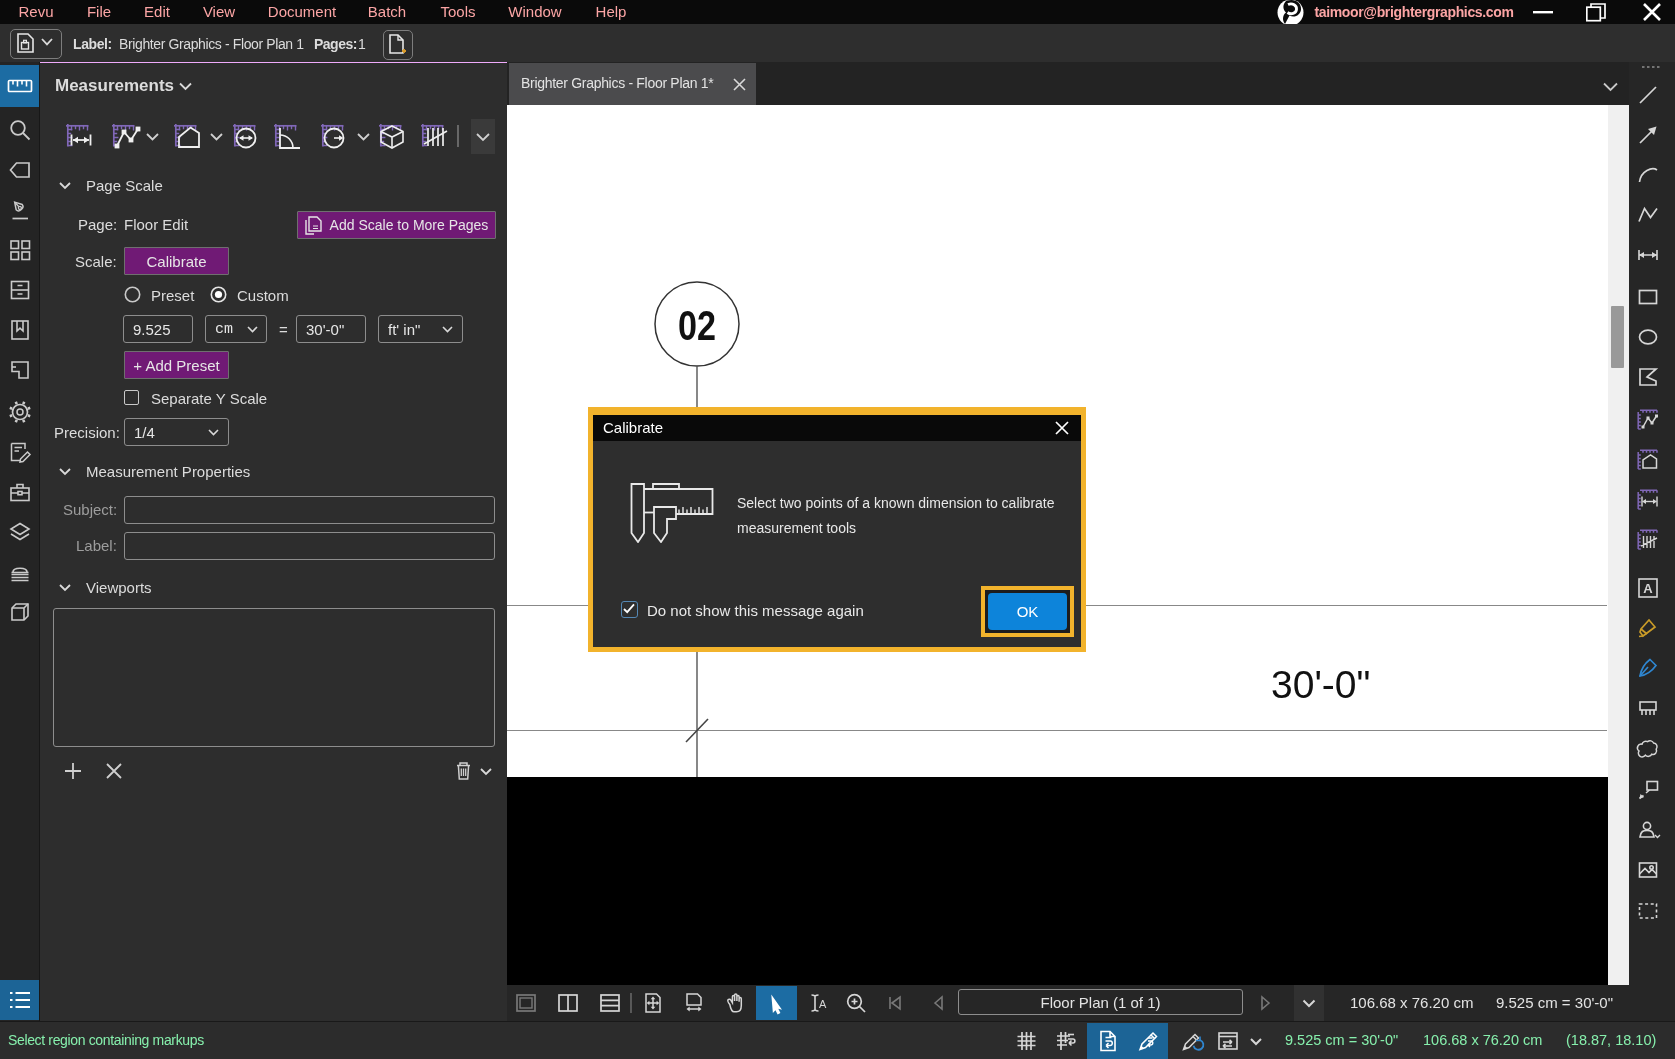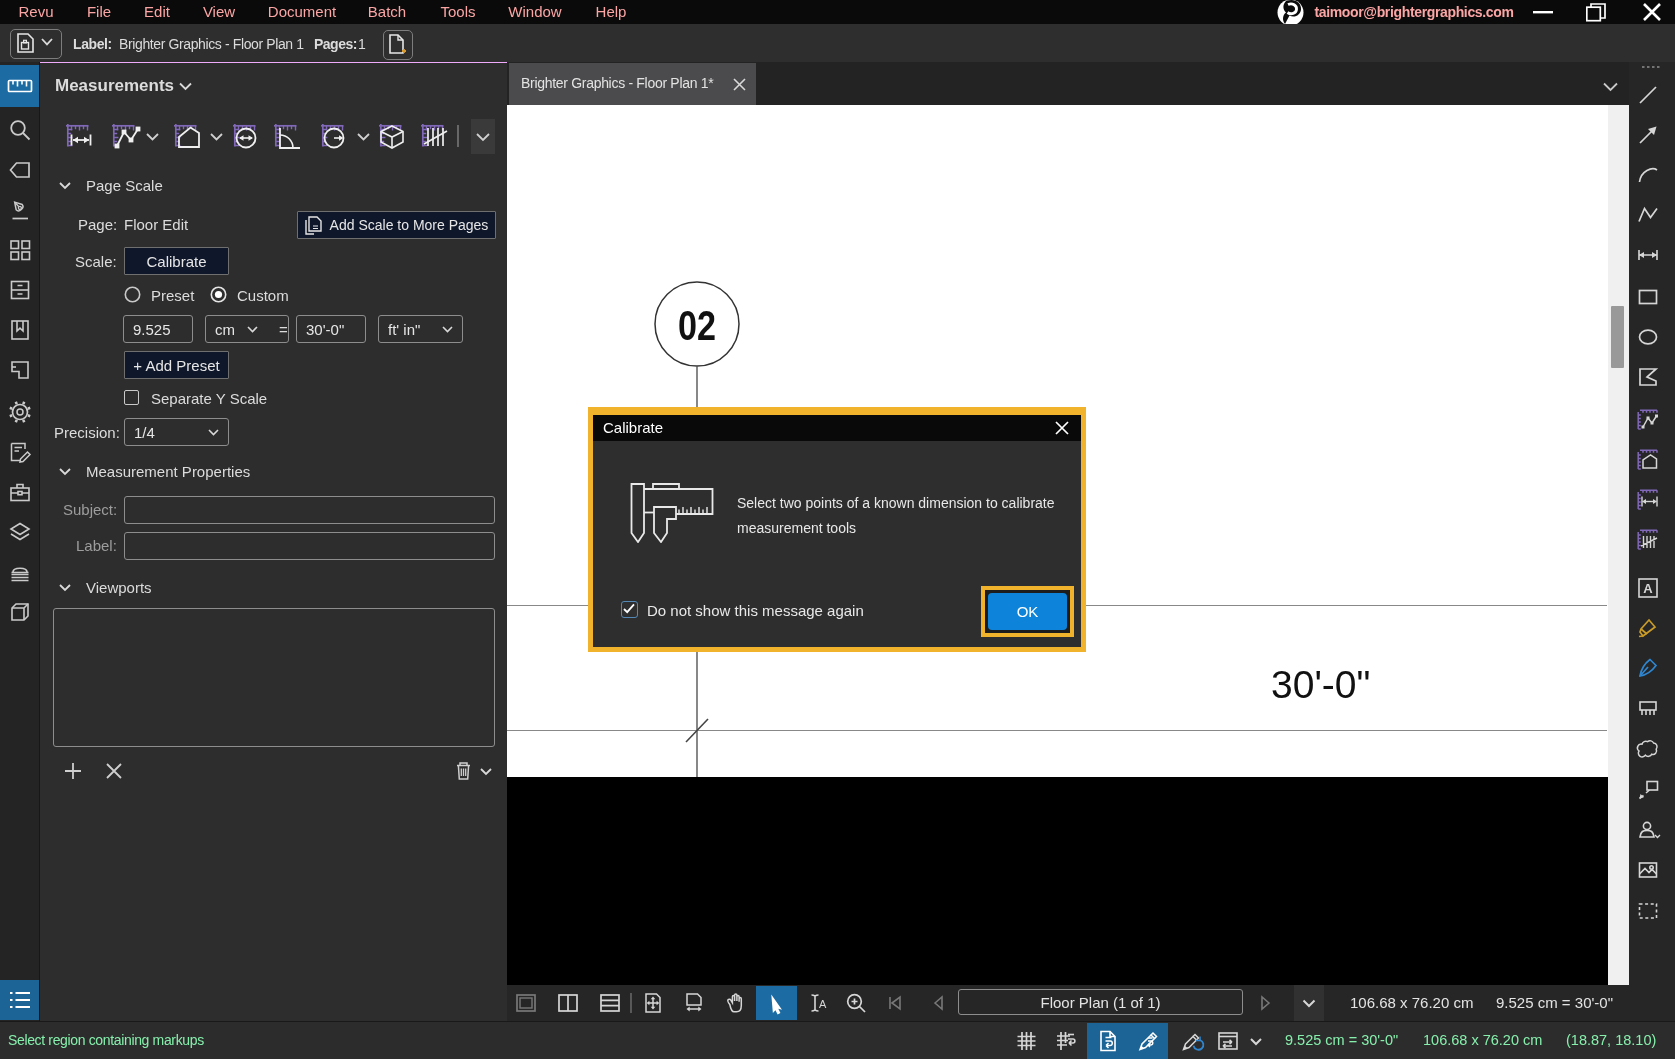--- a/index.html
+++ b/index.html
@@ -13,21 +13,21 @@
   
   #namebar{left:0;top:24px;width:1675px;height:38px;background:#2e2e2e;}
   .nbtn{position:absolute;border:1px solid #7d7d7d;border-radius:5px;background:#2e2e2e;}
   
   #strip{left:0;top:62px;width:40px;height:959px;background:#242424;border-right:1px solid #171717;box-sizing:border-box;}
   .scell{position:absolute;left:0;width:39px;height:40px;display:flex;align-items:center;justify-content:center;}
   
   #panel{left:40px;top:62px;width:467px;height:959px;background:#2d2d2d;border-top:1px solid #f0abfc;box-sizing:border-box;}
   .lbl{position:absolute;font-size:15px;color:#dcdcdc;white-space:nowrap;}
   .dimlbl{color:#9d9d9d;}
-  .btn{position:absolute;border:1px solid #6f6f6f;border-radius:1px;background:#0f172a;
+  .btn{position:absolute;border:1px solid #6f6f6f;border-radius:1px;background:#701a75;
        font-size:15px;color:#e6e6e6;display:flex;align-items:center;justify-content:center;box-sizing:border-box;}
   .inp{position:absolute;border:1px solid #8d8d8d;border-radius:3px;background:#2d2d2d;
        font-size:15px;color:#e6e6e6;display:flex;align-items:center;box-sizing:border-box;padding-left:9px;}
   .chev{position:absolute;}
   
   #tabbar{left:507px;top:62px;width:1122px;height:43px;background:#232323;}
   #tab{position:absolute;left:2px;top:1px;width:247px;height:42px;background:#4b4b4d;}
   
   #canvas{left:507px;top:105px;width:1101px;height:672px;background:#ffffff;overflow:hidden;}
   
@@ -326,21 +326,21 @@
     <svg class="abs" style="left:84px;top:223px" width="17" height="17">
         <circle cx="8.5" cy="8.5" r="7.2" fill="none" stroke="#c9c9c9" stroke-width="1.6"></circle>
       </svg>
     <span class="lbl" style="left:111px;top:224px;">Preset</span>
     <svg class="abs" style="left:170px;top:223px" width="17" height="17">
         <circle cx="8.5" cy="8.5" r="7.2" fill="none" stroke="#e6e6e6" stroke-width="1.6"></circle>
         <circle cx="8.5" cy="8.5" r="3.6" fill="#fff"></circle>
       </svg>
     <span class="lbl" style="left:197px;top:224px;">Custom</span>
     <div class="inp" style="left:83px;top:252px;width:70px;height:28px;">9.525</div>
-    <div class="inp" style="left:165px;top:252px;width:84px;height:28px;">cm</div>
+    <div class="inp" style="left:165px;top:252px;width:62px;height:28px;font-family:Liberation Mono, monospace;">cm</div>
     <svg class="chev" style="left:207px;top:263px" width="11" height="7">
         <path d="M1 1 L5.5 5.5 L10 1" fill="none" stroke="#d9d9d9" stroke-width="1.6"></path>
       </svg>
     <span class="lbl" style="left:239px;top:258px;">=</span>
     <div class="inp" style="left:256px;top:252px;width:70px;height:28px;">30'-0"</div>
     <div class="inp" style="left:338px;top:252px;width:85px;height:28px;">ft' in"</div>
     <svg class="chev" style="left:402px;top:263px" width="11" height="7">
         <path d="M1 1 L5.5 5.5 L10 1" fill="none" stroke="#d9d9d9" stroke-width="1.6"></path>
       </svg>
     <div class="btn" style="left:84px;top:288px;width:105px;height:28px;">+ Add Preset</div>

